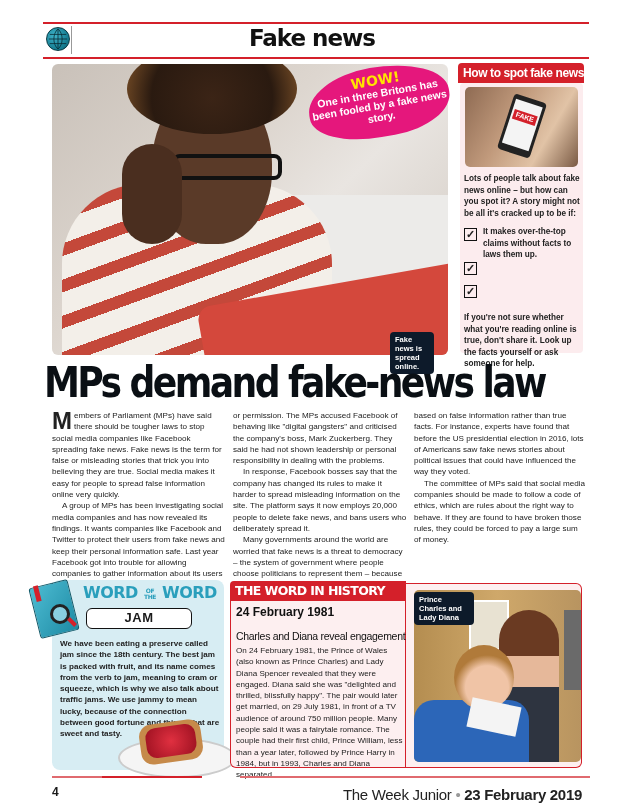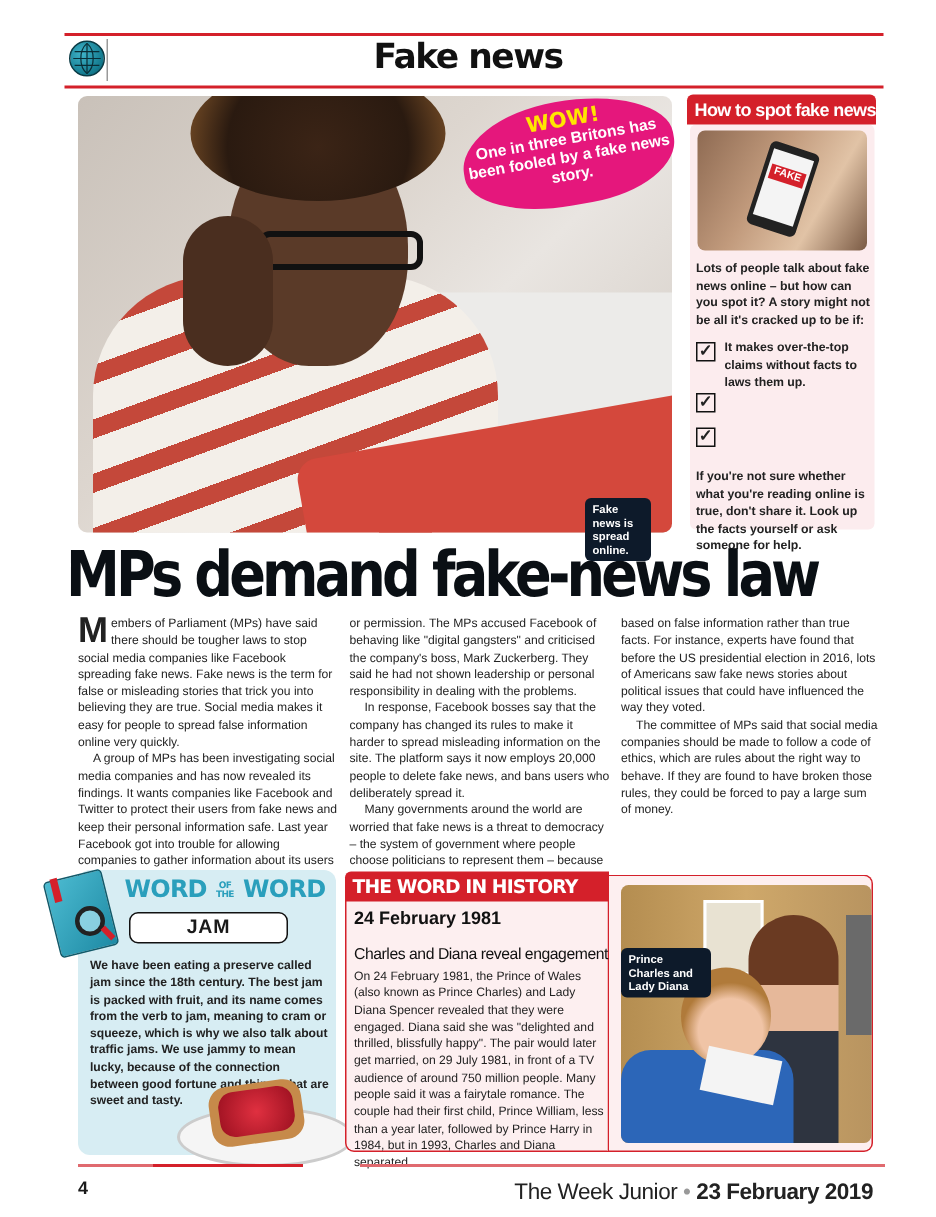--- a/index.html
+++ b/index.html
@@ -88,21 +88,21 @@
   .wih-text { position: absolute; left: 236px; top: 645px; width: 168px; font-size: 8.1px; line-height: 11.3px; color: #222; }
   .wih-photo-frame { position: absolute; left: 406px; top: 583px; width: 176px; height: 185px; border: 1px solid #d4202a; border-left: none; border-radius: 0 6px 6px 0; background: #fdeff0; }
   .wih-photo { position: absolute; left: 414px; top: 590px; width: 167px; height: 172px; border-radius: 5px; overflow: hidden;
     background: linear-gradient(90deg, #b48d50 0%, #cfa86a 50%, #b89460 100%); }
   .wih-photo .window { position: absolute; left: 55px; top: 10px; width: 40px; height: 50px; background: #e8e2d2; border: 2px solid #fff; }
   .wih-photo .window2 { position: absolute; left: 150px; top: 20px; width: 20px; height: 80px; background: #6a6a6a; }
   .wih-photo .charles { position: absolute; left: 85px; top: 20px; width: 60px; height: 155px; background: linear-gradient(#6a3a22 0 30%, #e6b89a 30% 50%, #2e3440 50%); border-radius: 30px 30px 0 0; }
   .wih-photo .diana-body { position: absolute; left: 0; top: 110px; width: 115px; height: 70px; background: #2c66b8; border-radius: 20px 20px 0 0; }
   .wih-photo .diana-head { position: absolute; left: 40px; top: 55px; width: 60px; height: 65px; background: radial-gradient(circle at 55% 65%, #f0c4a6 40%, #b07a3a 60%); border-radius: 50%; }
   .wih-photo .scarf { position: absolute; left: 55px; top: 112px; width: 50px; height: 30px; background: #f4f4f4; transform: rotate(12deg); }
-  .wih-caption { left: 414px; top: 592px; margin-top: 40px; }
+  .wih-caption { left: 414px; top: 592px; }
 
   
   .footer-line { position: absolute; top: 776px; height: 2px; }
   .page-num { position: absolute; left: 52px; top: 785px; font-weight: bold; font-size: 12px; }
   .footer-right { position: absolute; right: 42px; top: 786px; font-size: 15px; letter-spacing: -0.3px; color: #222; }
   .footer-right b { font-weight: bold; }
 </style>
 </head>
 <body>
 

